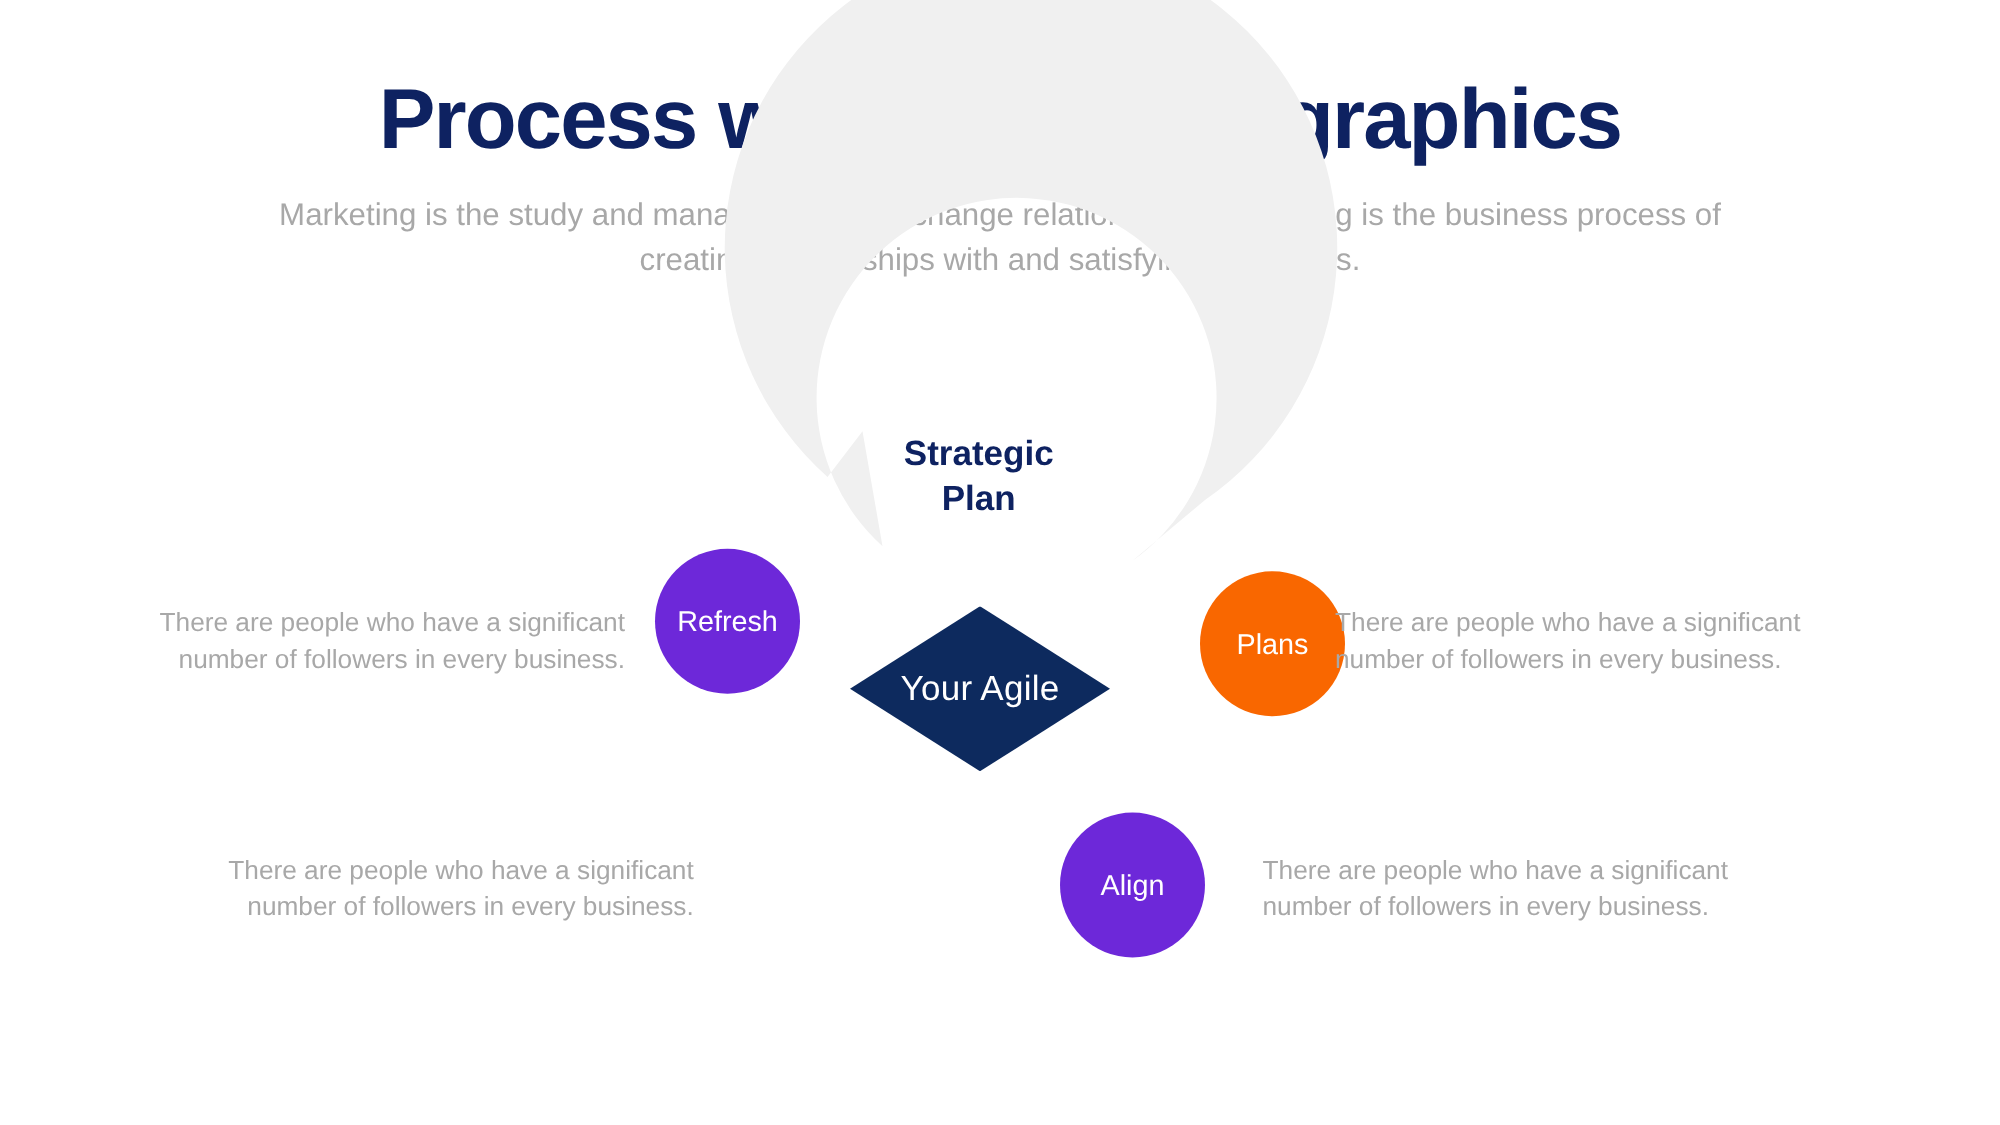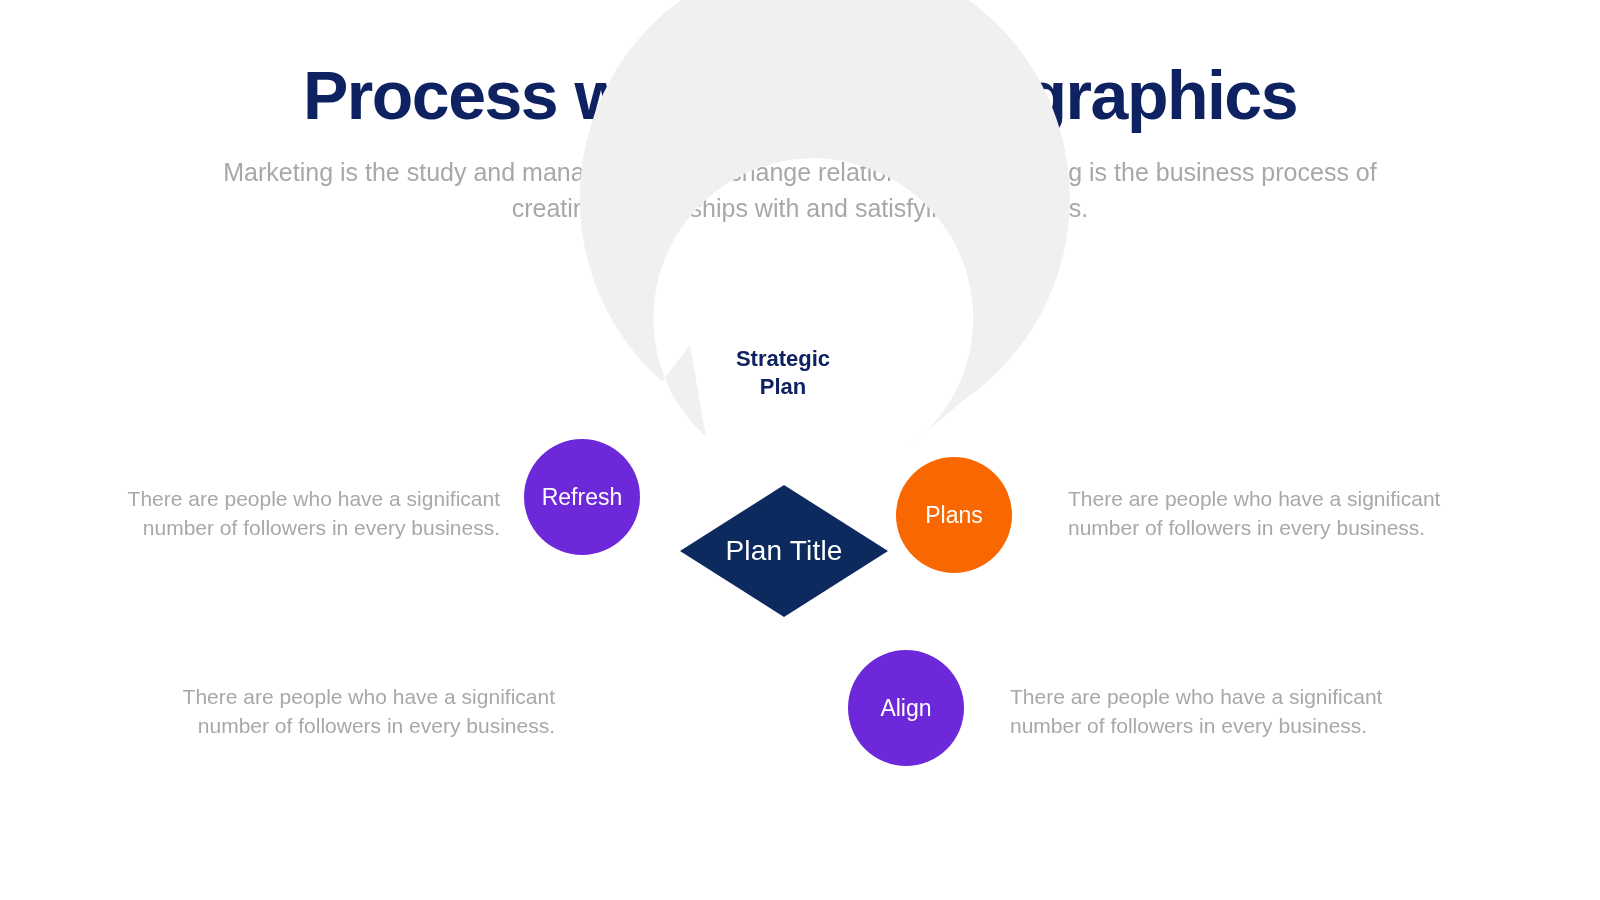--- a/index.html
+++ b/index.html
@@ -27,21 +27,21 @@
   }
 
   
   #diagram { position:absolute; left:0; top:0; width:1600px; height:900px; }
   .arc-svg { position:absolute; left:0; top:0; width:1600px; height:900px; }
 
   
   .center-heading {
     position:absolute; left:633px; top:345px; width:300px;
     text-align:center;
-    font-size:22px; font-weight:bold; line-height:1.28;
+    font-size:28px; font-weight:bold; line-height:1.28;
     color:#0e2261;
     white-space:pre-line;
   }
 
   
   .diamond-wrap {
     position:absolute; left:680px; top:485px;
     width:208px; height:132px;
   }
   .diamond-shape {
@@ -59,21 +59,21 @@
   
   .node {
     position:absolute;
     border-radius:50%;
     display:flex; align-items:center; justify-content:center;
     color:#ffffff; text-align:center;
     font-size:23px; font-weight:400; line-height:1.22;
     white-space:pre-line;
   }
   .node-refresh { left:524px; top:439px; width:116px; height:116px; background:#6d28d9; }
-  .node-plans   { left:896px; top:457px; width:116px; height:116px; background:#f96700; }
+  .node-plans   { left:960px; top:457px; width:116px; height:116px; background:#f96700; }
   .node-innov   { left:602px; top:650px; width:116px; height:116px; background:#facf1a; }
   .node-align   { left:848px; top:650px; width:116px; height:116px; background:#6d28d9; }
 
   
   .desc {
     position:absolute;
     font-size:21px; font-weight:400; line-height:1.36;
     color:#a8a8a8;
   }
   .desc-left  { text-align:right; }
@@ -104,21 +104,21 @@
           L 706.0 437.0
           A 160 160 0 1 1 905.5 449.0
           Z" fill="#f0f0f0"></path>
     </svg>
 
     <div class="center-heading">Strategic
 Plan</div>
 
     <div class="diamond-wrap">
       <div class="diamond-shape"></div>
-      <div class="diamond-label">Plan Title</div>
+      <div class="diamond-label">Your Agile</div>
     </div>
 
     <div class="node node-refresh">Refresh</div>
     <div class="node node-plans">Plans</div>
     <div class="node node-align">Align</div>
 
     <div class="desc desc-left desc-refresh">There are people who have a significant number of followers in every business.</div>
     <div class="desc desc-right desc-plans">There are people who have a significant number of followers in every business.</div>
     <div class="desc desc-left desc-innov">There are people who have a significant number of followers in every business.</div>
     <div class="desc desc-right desc-align">There are people who have a significant number of followers in every business.</div>

